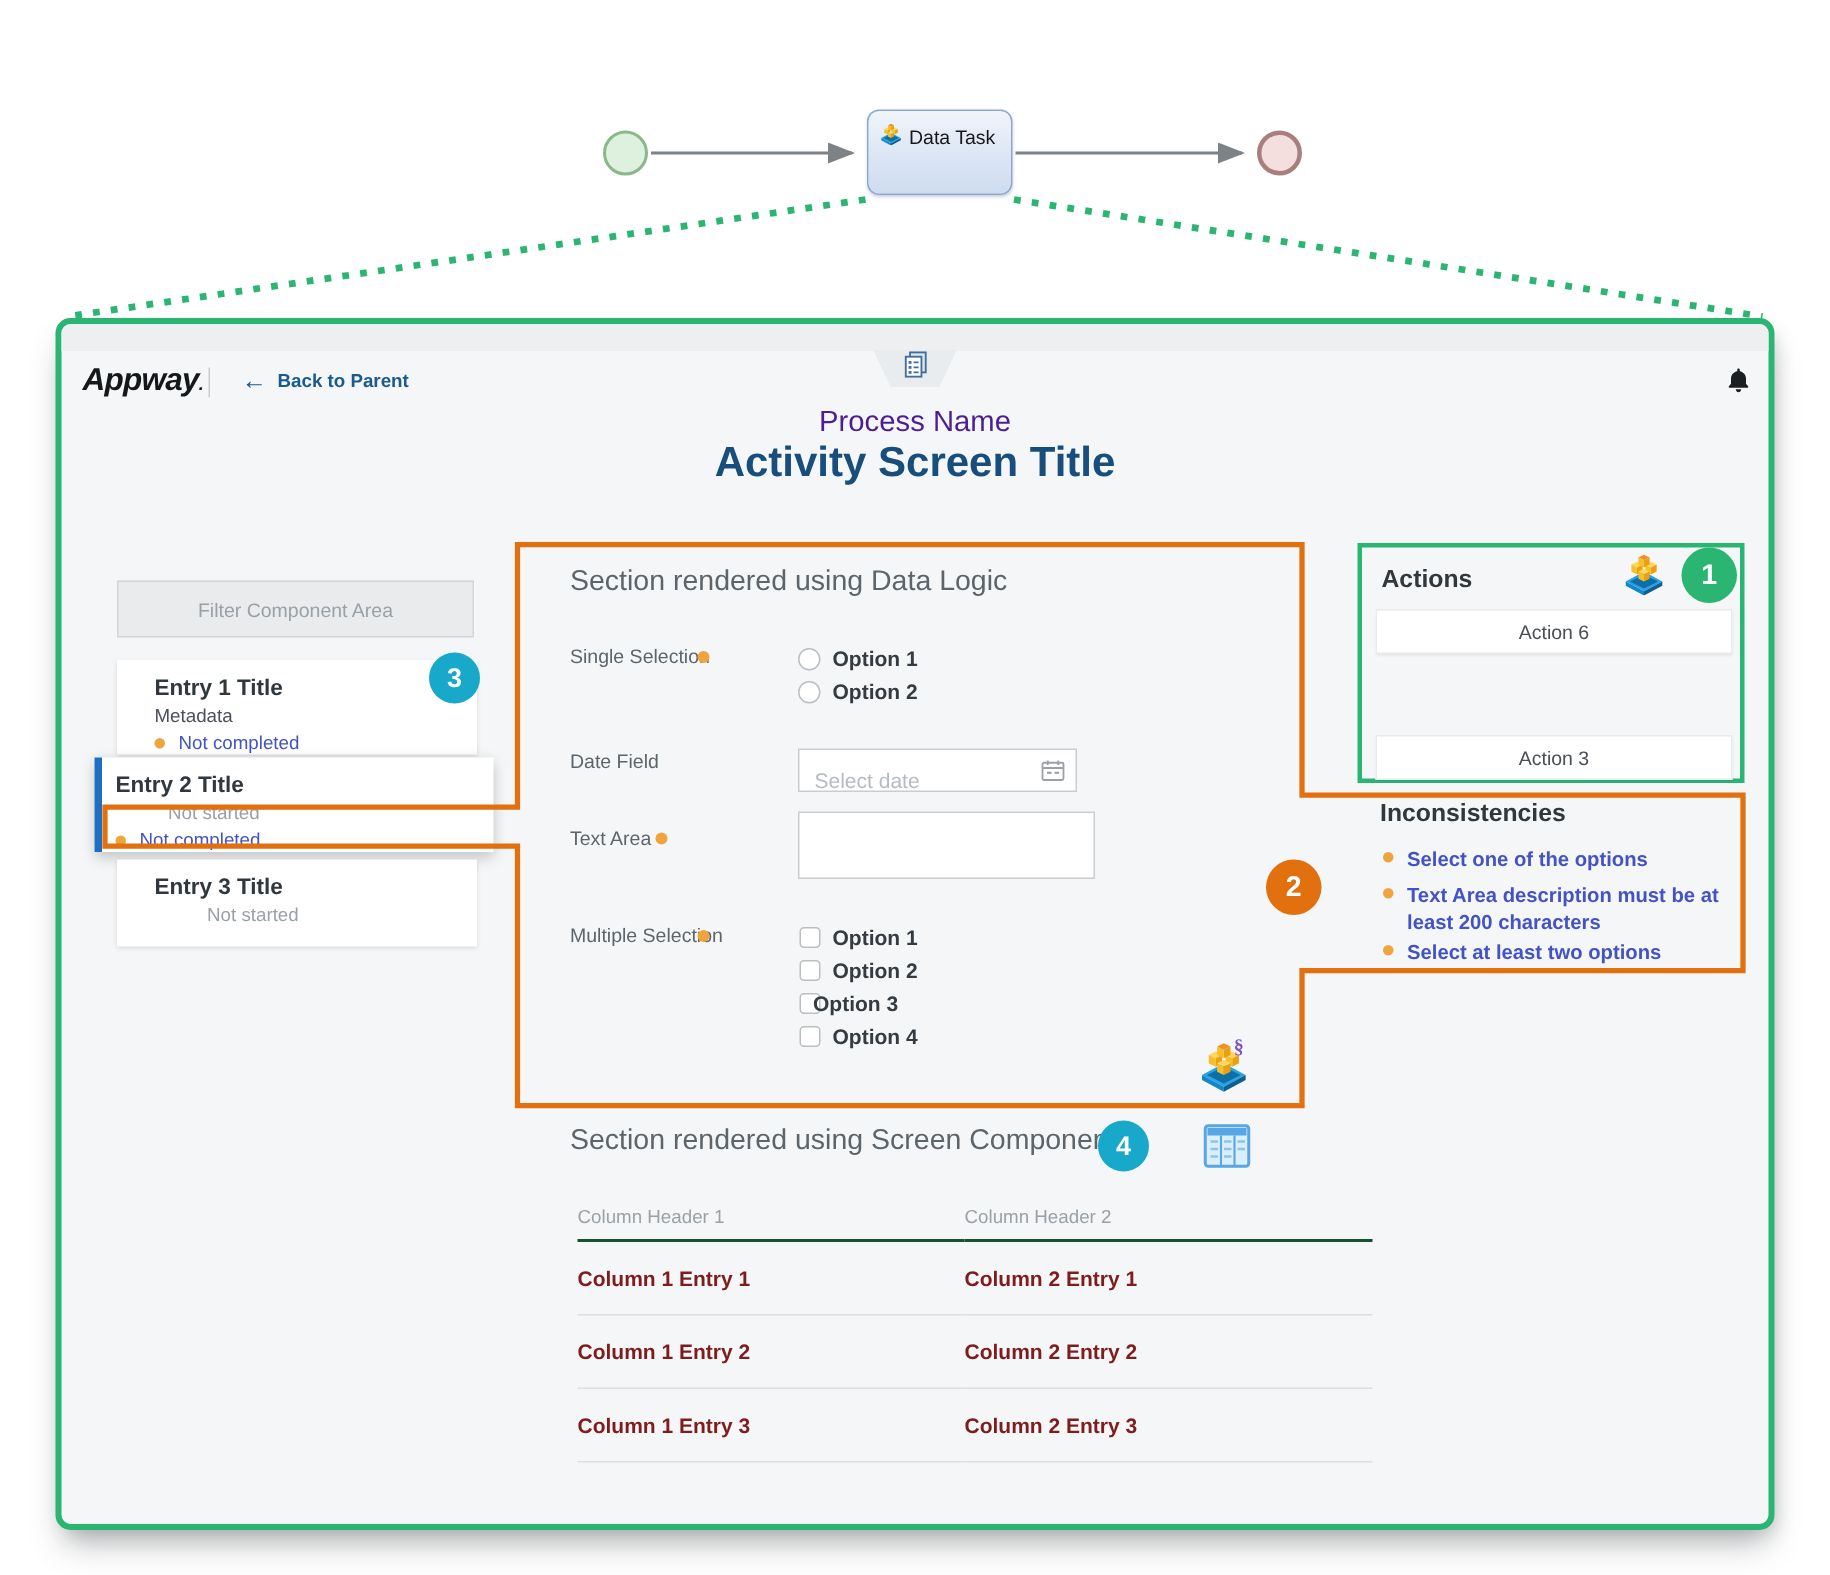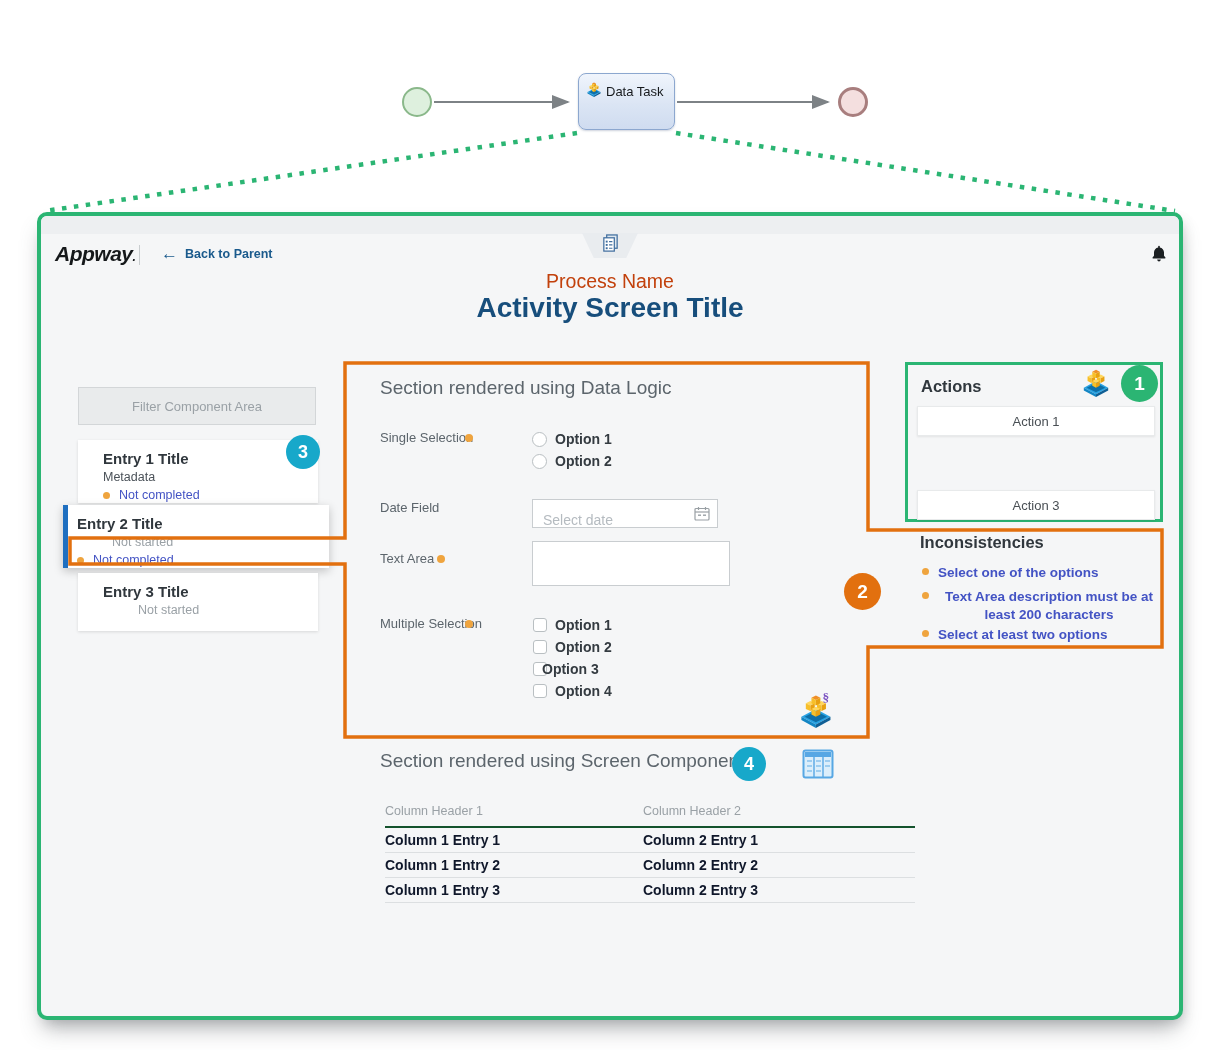--- a/index.html
+++ b/index.html
@@ -29,21 +29,21 @@
   .logo{position:absolute;left:14px;top:26px;font-size:21px;font-weight:800;font-style:italic;
     letter-spacing:-.5px;color:#15181a;}
   .logo .dot{font-size:12px;}
   .hdr-divider{position:absolute;left:98px;top:29px;width:1px;height:20px;background:#c9cdcf;}
   .back-link{position:absolute;left:120px;top:29px;display:flex;align-items:center;gap:7px;cursor:pointer;}
   .back-arrow{font-size:17px;color:#1a5a8c;line-height:1;}
   .back-text{font-size:12.5px;font-weight:bold;color:#1a5a8c;}
   .bell{position:absolute;left:1108px;top:27px;width:20px;height:22px;}
 
   .process-name{position:absolute;left:0;top:54px;width:100%;text-align:center;
-    font-size:19.5px;color:#c2410c;}
+    font-size:19.5px;color:#4c1d95;}
   .screen-title{position:absolute;left:0;top:76px;width:100%;text-align:center;
     font-size:28px;font-weight:bold;color:#174e7c;}
 
   
   .filter-box{position:absolute;left:37px;top:171px;width:238px;height:38px;box-sizing:border-box;
     background:#e9ebec;border:1px solid #d3d6d8;text-align:center;font-size:13px;color:#9aa1a6;
     font-family:"Liberation Sans",sans-serif;}
   .filter-box::placeholder{color:#9aa1a6;opacity:1;}
   .entry{position:absolute;background:#fff;box-shadow:0 1px 3px rgba(0,0,0,.12);box-sizing:border-box;}
   .entry-1{left:37px;top:224px;width:240px;height:63px;padding:10px 0 0 25px;}
@@ -89,21 +89,21 @@
   .inc-item{position:absolute;left:881px;width:238px;display:flex;gap:9px;}
   .inc-dot{width:7px;height:7px;border-radius:50%;background:#efa43e;flex:0 0 auto;margin-top:4px;}
   .inc-text{font-size:13.5px;font-weight:600;color:#4353c4;line-height:1.35;}
 
   
   .table-wrap{position:absolute;left:344px;top:584px;width:530px;}
   table.cmp{width:100%;border-collapse:collapse;table-layout:fixed;}
   table.cmp th{width:258px;text-align:left;font-weight:normal;font-size:12.5px;color:#9aa1a6;
     padding:4px 0 8px 0;border-bottom:2px solid #14532d;}
   table.cmp th + th{width:272px;}
-  table.cmp td{font-size:14px;font-weight:bold;color:#0f172a;padding:4px 0;border-bottom:1px solid #dcdfe1;}
+  table.cmp td{font-size:14px;font-weight:bold;color:#7f1d1d;padding:16px 0;border-bottom:1px solid #dcdfe1;}
 
   
   .badge{position:absolute;border-radius:50%;color:#fff;font-weight:bold;display:flex;
     align-items:center;justify-content:center;z-index:40;}
   .badge-green{background:#2bb573;}
   .badge-orange{background:#e2700f;}
   .badge-teal{background:#17a8ca;}
   .b37{width:37px;height:37px;font-size:19px;}
   .b34{width:34px;height:34px;font-size:18px;}
 
@@ -278,29 +278,29 @@
             <polygon points="21,12 17,10 17,15 21,17" fill="#f7bf2a"></polygon>
           <polygon points="16,17 20,15 16,13 12,15" fill="#ffd75e"></polygon>
             <polygon points="16,17 20,15 20,20 16,22" fill="#e8a112"></polygon>
             <polygon points="16,17 12,15 12,20 16,22" fill="#f7bf2a"></polygon>
           <polygon points="16,7 20,5 16,3 12,5" fill="#f09028"></polygon>
             <polygon points="16,7 20,5 20,10 16,12" fill="#e8a112"></polygon>
             <polygon points="16,7 12,5 12,10 16,12" fill="#f7bf2a"></polygon>
         </g>
       </svg>
     </div>
-    <button class="action-btn" style="top:190px;">Action 1</button>
+    <button class="action-btn" style="top:190px;">Action 6</button>
     <button class="action-btn" style="top:274px;">Action 3</button>
 
     <div class="inc-title">Inconsistencies</div>
     <div class="inc-item" style="top:348px;">
       <span class="inc-dot"></span>
       <span class="inc-text">Select one of the options</span>
     </div>
-    <div class="inc-item" style="top:372px;text-align:center;">
+    <div class="inc-item" style="top:372px;">
       <span class="inc-dot"></span>
       <span class="inc-text">Text Area description must be at least 200 characters</span>
     </div>
     <div class="inc-item" style="top:410px;">
       <span class="inc-dot"></span>
       <span class="inc-text">Select at least two options</span>
     </div>
 
     <div class="sec-title" style="left:339px;top:534px;">Section rendered using Screen Components</div>
     <div class="icon-abs" style="left:761px;top:533px;">

